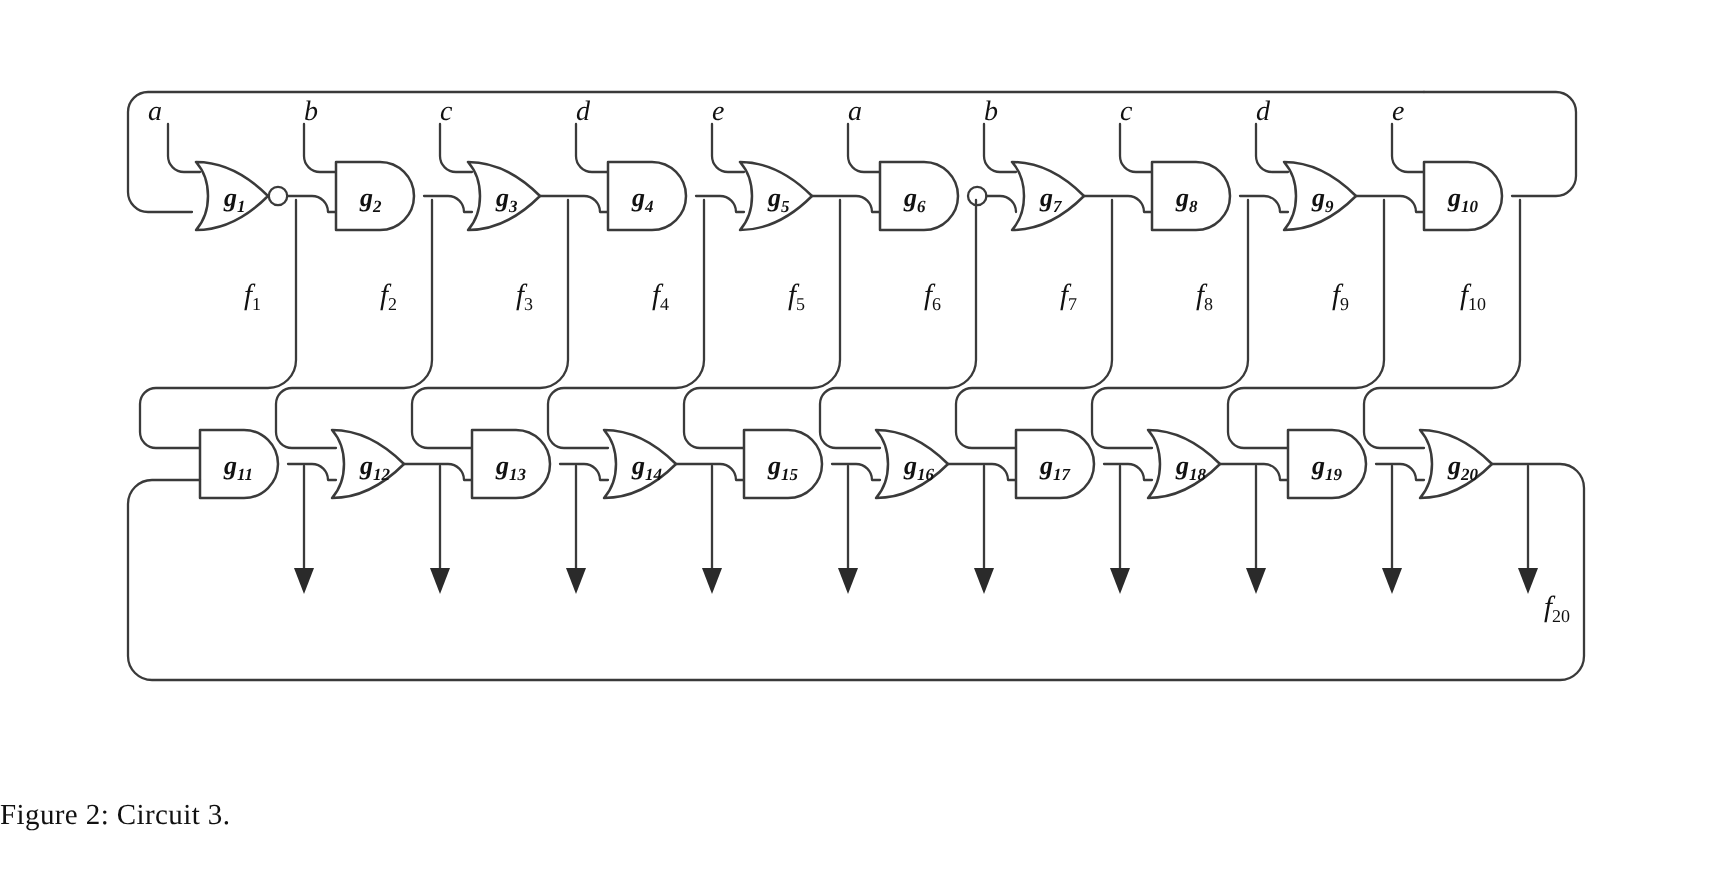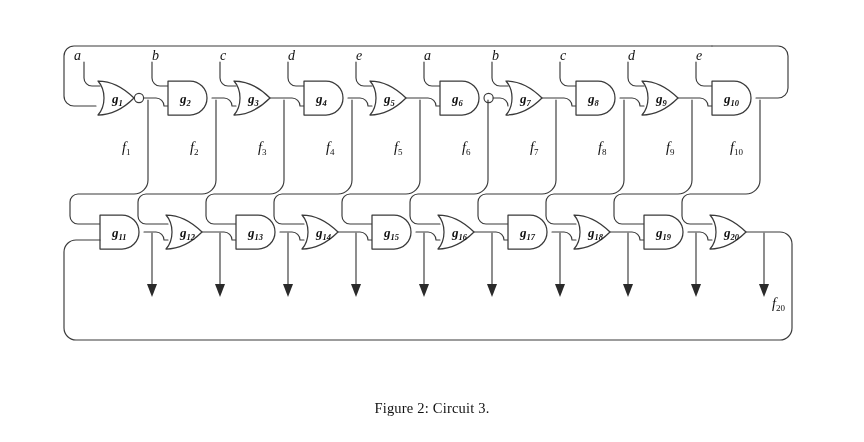--- a/index.html
+++ b/index.html
@@ -72,21 +72,21 @@
     font-family: "Liberation Serif", serif;
     font-style: italic;
     font-size: 14px;
     fill: #111111;
   }
   #caption {
     position: absolute;
     left: 0;
     top: 400px;
     width: 864px;
-    text-align: center;
+    text-align: left;
     font-family: "Liberation Serif", serif;
     font-size: 14.5px;
     color: #111111;
     letter-spacing: 0.2px;
   }
 </style>
 </head>
 <body>
 
 <div id="figure-wrap">

